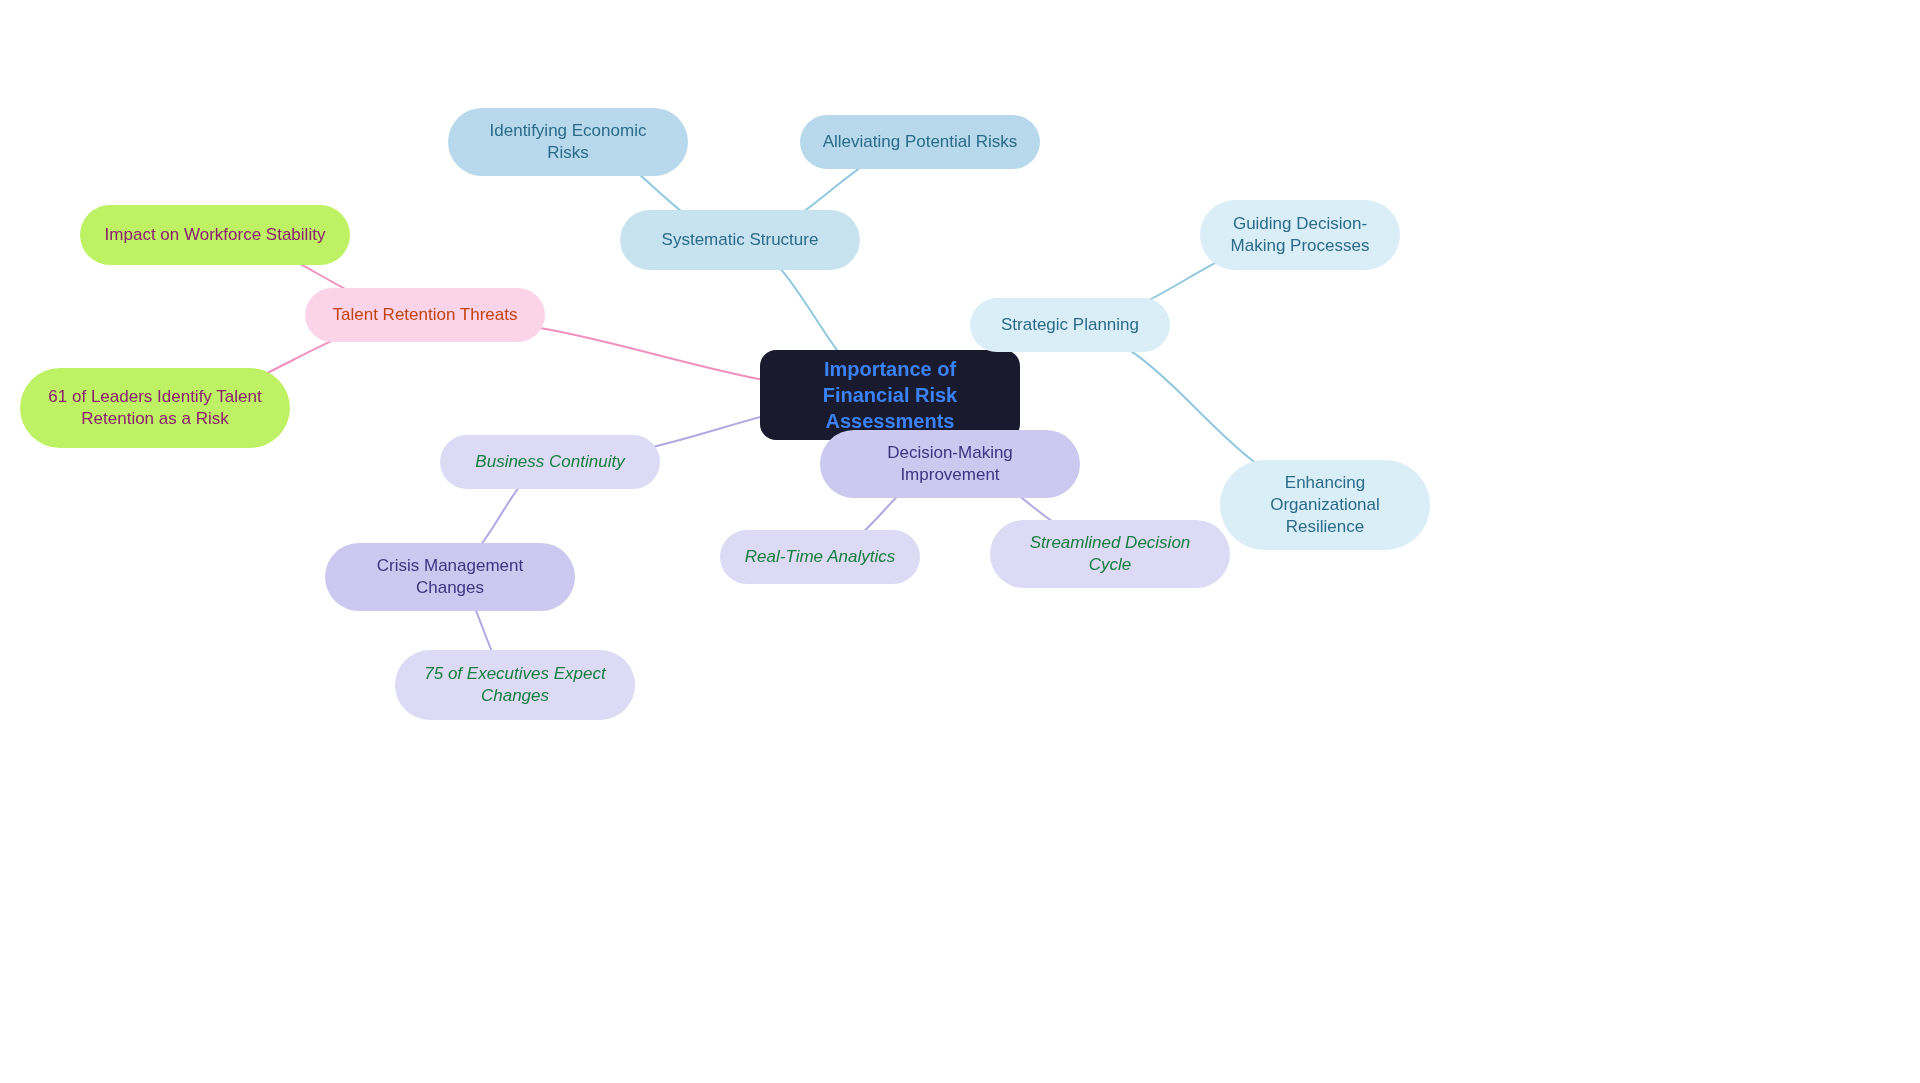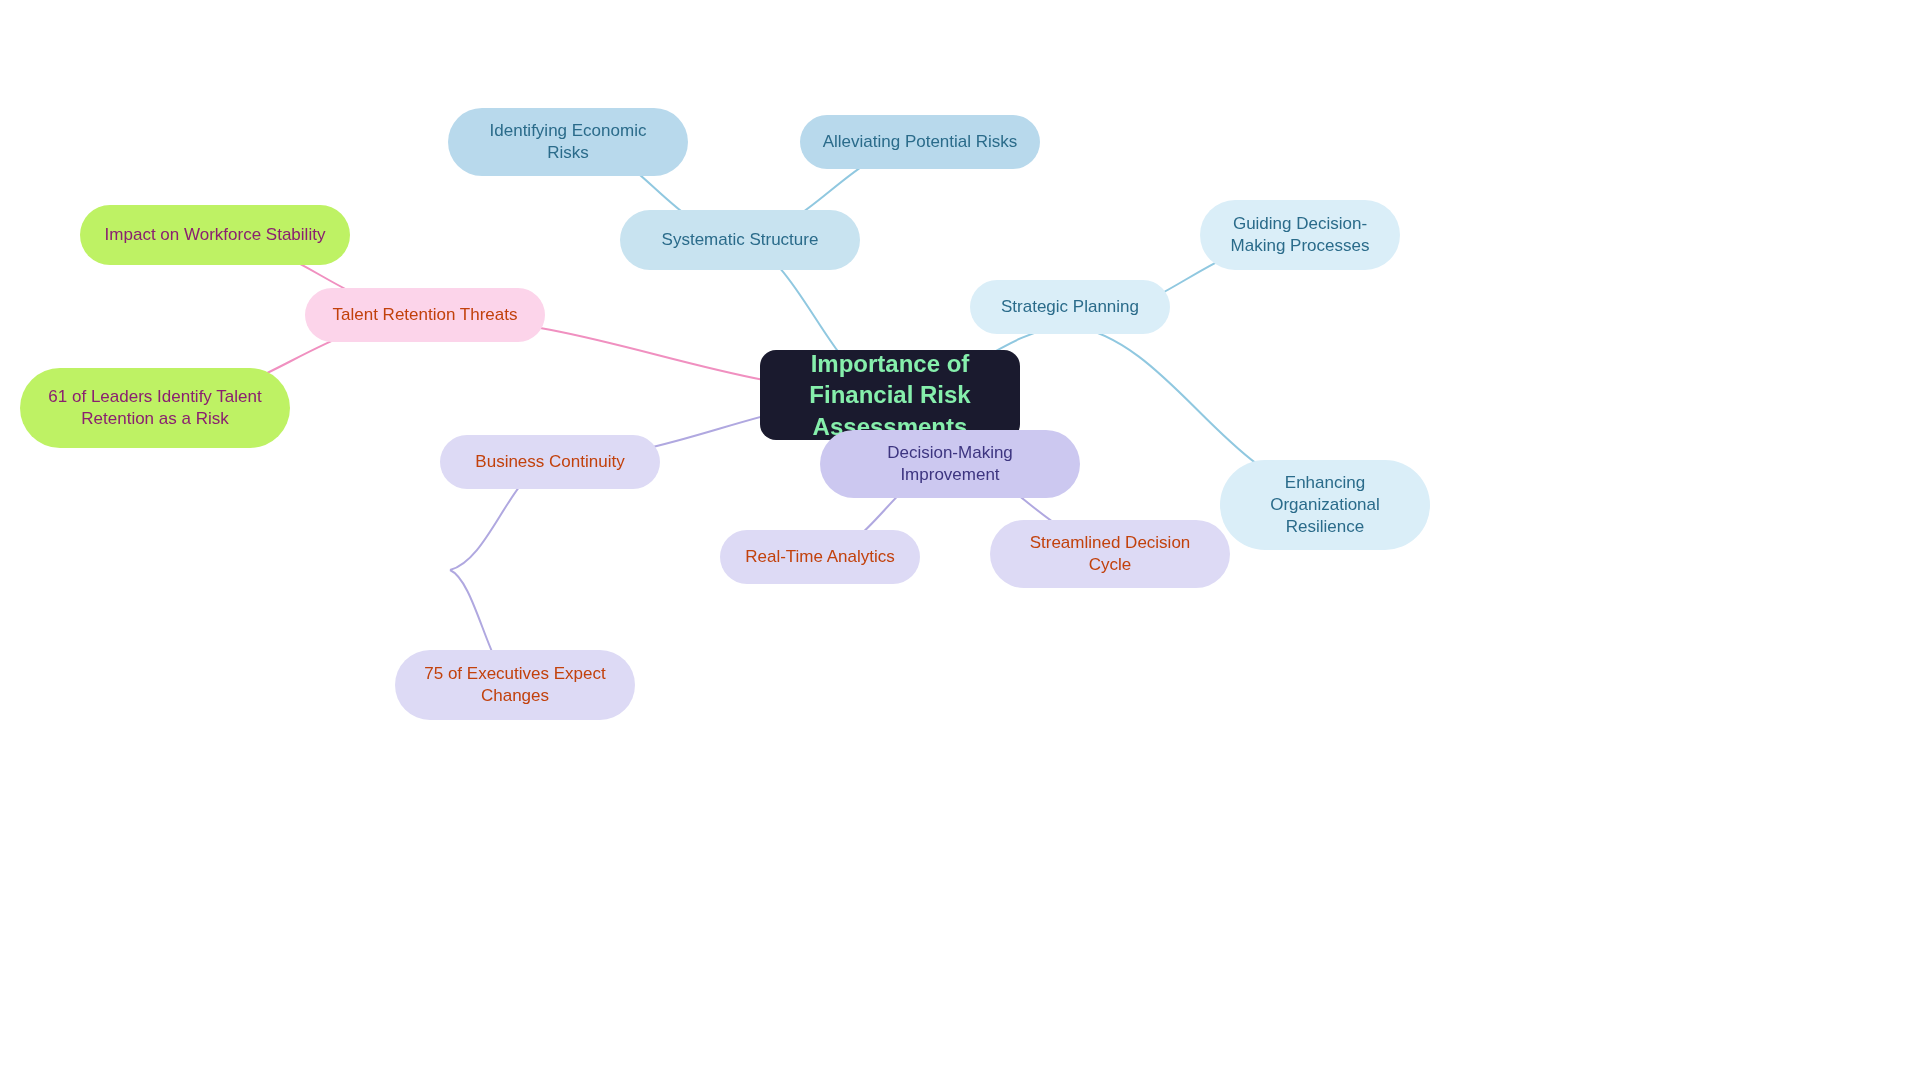--- a/index.html
+++ b/index.html
@@ -36,22 +36,22 @@
       text-align: center;
       font-size: 17px;
       font-weight: 500;
       z-index: 1;
       padding: 12px 20px;
       line-height: 1.3;
     }
 
     .node-center {
       background: #1a1a2e;
-      color: #86efac;
-      font-size: 24px;
+      color: #3b82f6;
+      font-size: 20px;
       font-weight: 600;
       border-radius: 16px;
       width: 260px;
       height: 90px;
     }
 
     .node-blue {
       background: #b8d9ec;
       color: #2a6b8a;
       border: none;
@@ -77,21 +77,22 @@
       color: #c2410c;
     }
 
     .node-purple {
       background: #ccc8f0;
       color: #3d3580;
     }
 
     .node-purple-light {
       background: #dddaf5;
-      color: #c2410c;
+      color: #15803d;
+      font-style: italic;
     }
   </style>
 </head>
 <body>
 
 <div id="mind-map-container">
   <svg id="connections">
       <path d="M 890 395 C 830 379.5, 800 255.5, 740 240" stroke="#90c8e0" stroke-width="2" fill="none"></path>
       <path d="M 740 240 C 671.2 229.5, 636.8 145.5, 568 135" stroke="#90c8e0" stroke-width="2" fill="none"></path>
       <path d="M 740 240 C 812 230.2, 848 151.8, 920 142" stroke="#90c8e0" stroke-width="2" fill="none"></path>
@@ -108,21 +109,22 @@
       <path d="M 950 462 C 898 471.5, 872 547.5, 820 557" stroke="#b0a8e0" stroke-width="2" fill="none"></path>
       <path d="M 950 462 C 1014 470.5, 1046 538.5, 1110 547" stroke="#b0a8e0" stroke-width="2" fill="none"></path>
     </svg>
 <div class="node node-center" style="left: 760px; top: 350px; width: 260px; height: 90px;">Importance of Financial Risk Assessments</div>
     <div class="node node-blue" style="left: 448px; top: 108px; width: 240px; min-height: 54px;">Identifying Economic Risks</div>
     <div class="node node-blue" style="left: 800px; top: 115px; width: 240px; min-height: 54px;">Alleviating Potential Risks</div>
     <div class="node node-blue-medium" style="left: 620px; top: 210px; width: 240px; min-height: 60px;">Systematic Structure</div>
     <div class="node node-pink" style="left: 80px; top: 205px; width: 270px; min-height: 60px;">Impact on Workforce Stability</div>
     <div class="node node-pink-light" style="left: 305px; top: 288px; width: 240px; min-height: 54px;">Talent Retention Threats</div>
     <div class="node node-pink" style="left: 20px; top: 368px; width: 270px; min-height: 80px;">61 of Leaders Identify Talent Retention as a Risk</div>
-    <div class="node node-blue-light" style="left: 970px; top: 280px; width: 200px; min-height: 54px;">Strategic Planning</div>
+    <div class="node node-blue-light" style="left: 970px; top: 298px; width: 200px; min-height: 54px;">Strategic Planning</div>
     <div class="node node-blue-light" style="left: 1200px; top: 200px; width: 200px; min-height: 70px; text-align: center;">Guiding Decision-Making Processes</div>
     <div class="node node-blue-light" style="left: 1220px; top: 460px; width: 210px; min-height: 70px;">Enhancing Organizational Resilience</div>
     <div class="node node-purple-light" style="left: 440px; top: 435px; width: 220px; min-height: 54px;">Business Continuity</div>
+    <div class="node node-purple" style="left: 325px; top: 543px; width: 250px; min-height: 54px;">Crisis Management Changes</div>
     <div class="node node-purple-light" style="left: 395px; top: 650px; width: 240px; min-height: 70px;">75 of Executives Expect Changes</div>
     <div class="node node-purple" style="left: 820px; top: 430px; width: 260px; min-height: 54px;">Decision-Making Improvement</div>
     <div class="node node-purple-light" style="left: 720px; top: 530px; width: 200px; min-height: 54px;">Real-Time Analytics</div>
     <div class="node node-purple-light" style="left: 990px; top: 520px; width: 240px; min-height: 54px;">Streamlined Decision Cycle</div>
   </div>
 
 </body></html>

